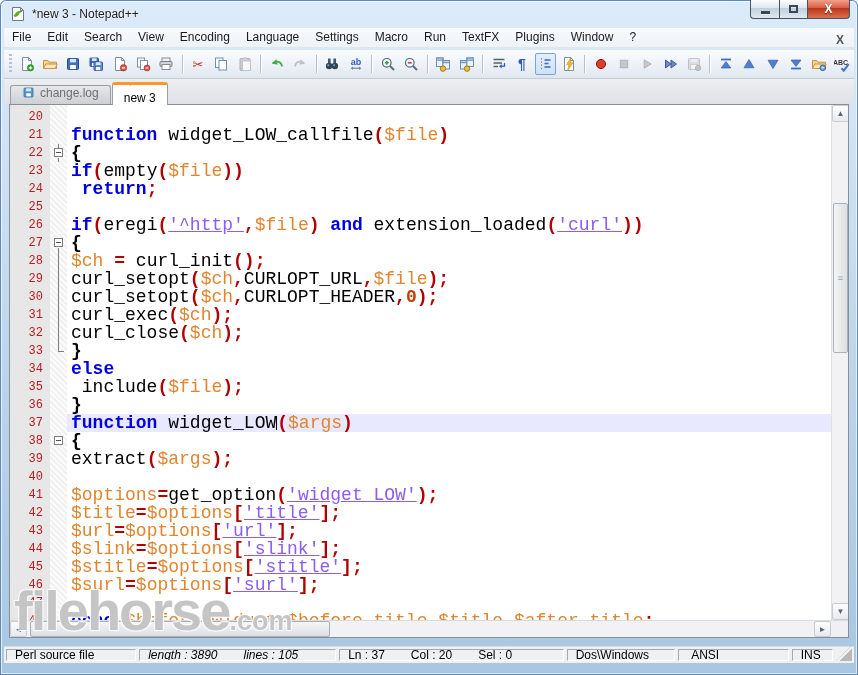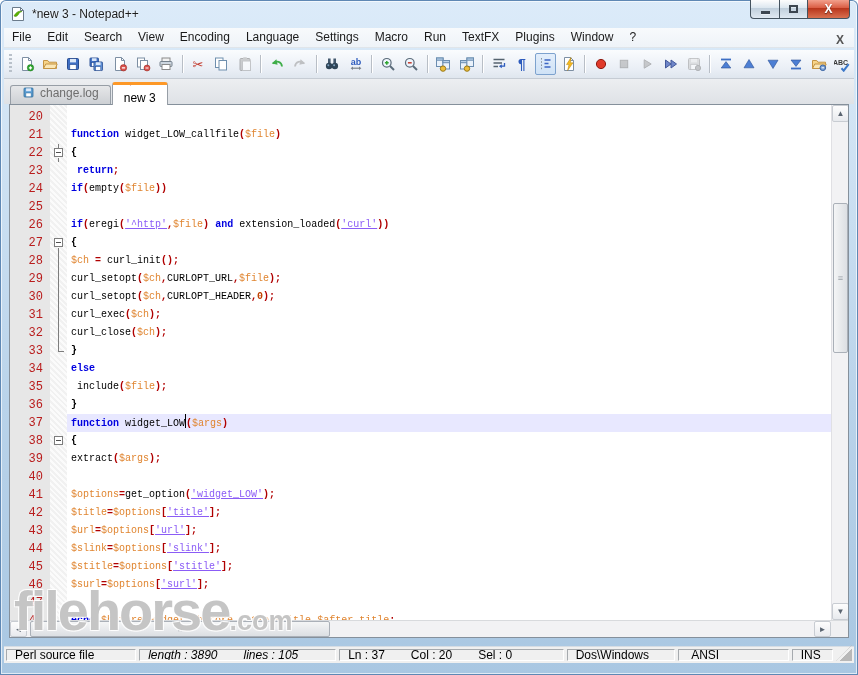--- a/index.html
+++ b/index.html
@@ -54,21 +54,21 @@
   .fm{position:relative;width:17px;height:18px;}
   .fm .stub-t{position:absolute;left:8px;top:0;width:1px;height:4px;background:#7d7d7d;}
   .fm .stub-b{position:absolute;left:8px;bottom:0;width:1px;height:4px;background:#7d7d7d;}
   .fm.v::before{content:"";position:absolute;left:8px;top:0;bottom:0;width:1px;background:#7d7d7d;}
   .fm.end::before{content:"";position:absolute;left:8px;top:0;width:1px;height:10px;background:#7d7d7d;}
   .fm.end::after{content:"";position:absolute;left:8px;top:9px;width:6px;height:1px;background:#7d7d7d;}
   .fbox{position:absolute;left:4px;top:4px;width:9px;height:9px;background:#fff;border:1px solid #7d7d7d;}
   .fbox::after{content:"";position:absolute;left:1px;top:3px;width:5px;height:1px;background:#505050;}
   .codewrap{flex:1;overflow:hidden;padding-top:3px;position:relative;background:#fff;}
   .cl{display:block;height:18px;line-height:18px;white-space:pre;padding-left:4px;
-      font-family:"Liberation Mono",monospace;font-size:10px;color:#000;}
+      font-family:"Liberation Mono",monospace;font-size:18px;color:#000;}
   .cl.current{background:#e8e8ff;}
   .kw{color:#0000e0;font-weight:bold;}
   .op{color:#b00000;font-weight:bold;}
   .br{color:#000;font-weight:bold;}
   .var{color:#e08530;}
   .str{color:#8b5cf6;text-decoration:underline;}
   .num{color:#c04000;font-weight:bold;}
   .caret{display:inline-block;width:1px;height:14px;background:#000;vertical-align:-2px;}
   
   .vscroll{width:17px;background:#f2f2f4;border-left:1px solid #e0e0e4;display:flex;flex-direction:column;position:relative;}
@@ -474,22 +474,22 @@
           <div class="fm"></div>
           <div class="fm"></div>
           <div class="fm"></div>
           <div class="fm"></div>
           <div class="fm"></div>
         </div>
       <div class="codewrap" id="codewrap">
           <div class="cl"></div>
           <div class="cl"><span class="kw">function</span><span> widget_LOW_callfile</span><span class="op">(</span><span class="var">$file</span><span class="op">)</span></div>
           <div class="cl"><span class="br">{</span></div>
+          <div class="cl"><span class="kw">if</span><span class="op">(</span><span>empty</span><span class="op">(</span><span class="var">$file</span><span class="op">))</span></div>
           <div class="cl"><span> </span><span class="kw">return</span><span class="op">;</span></div>
-          <div class="cl"><span class="kw">if</span><span class="op">(</span><span>empty</span><span class="op">(</span><span class="var">$file</span><span class="op">))</span></div>
           <div class="cl"></div>
           <div class="cl"><span class="kw">if</span><span class="op">(</span><span>eregi</span><span class="op">(</span><span class="str">'^http'</span><span class="op">,</span><span class="var">$file</span><span class="op">)</span><span> </span><span class="kw">and</span><span> extension_loaded</span><span class="op">(</span><span class="str">'curl'</span><span class="op">))</span></div>
           <div class="cl"><span class="br">{</span></div>
           <div class="cl"><span class="var">$ch</span><span> </span><span class="op">=</span><span> curl_init</span><span class="op">();</span></div>
           <div class="cl"><span>curl_setopt</span><span class="op">(</span><span class="var">$ch</span><span class="op">,</span><span>CURLOPT_URL</span><span class="op">,</span><span class="var">$file</span><span class="op">);</span></div>
           <div class="cl"><span>curl_setopt</span><span class="op">(</span><span class="var">$ch</span><span class="op">,</span><span>CURLOPT_HEADER</span><span class="op">,</span><span class="num">0</span><span class="op">);</span></div>
           <div class="cl"><span>curl_exec</span><span class="op">(</span><span class="var">$ch</span><span class="op">);</span></div>
           <div class="cl"><span>curl_close</span><span class="op">(</span><span class="var">$ch</span><span class="op">);</span></div>
           <div class="cl"><span class="br">}</span></div>
           <div class="cl"><span class="kw">else</span></div>

